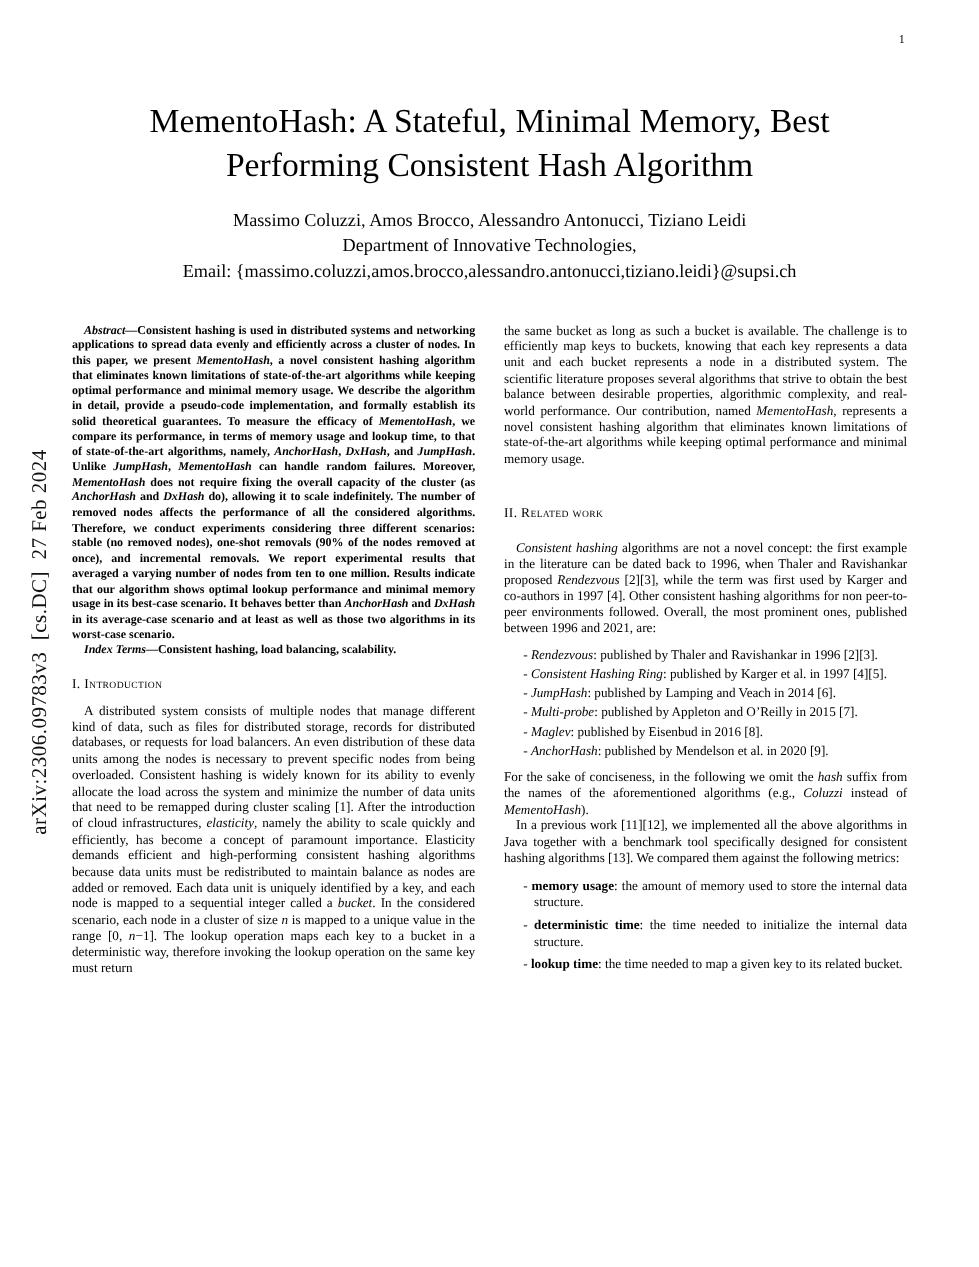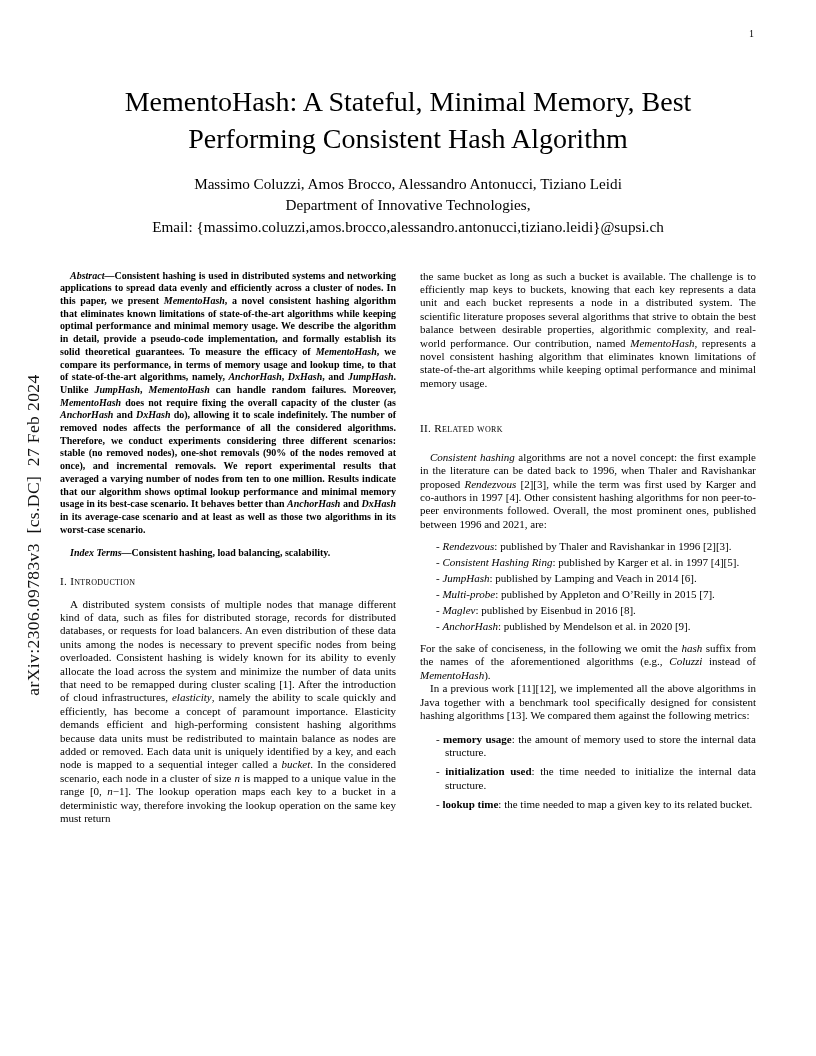--- a/index.html
+++ b/index.html
@@ -54,21 +54,21 @@
     line-height: 13.4px;
     text-align: justify;
   }
   .abstract, .index-terms {
     font-weight: bold;
     font-size: 10px;
     line-height: 12.7px;
     margin: 0;
     text-indent: 10px;
   }
-  .index-terms { margin-top: 11px; }
+  .index-terms { }
   .lead-label { font-style: italic; }
   .sec-heading {
     text-align: left;
     text-indent: 0;
     font-variant: small-caps;
     font-weight: normal;
     font-size: 11.2px;
     margin: 15px 0 9px 0;
     letter-spacing: 0.3px;
   }
@@ -129,19 +129,19 @@
         <div class="list-item">- <i>Maglev</i>: published by Eisenbud in 2016 [8].</div>
         <div class="list-item">- <i>AnchorHash</i>: published by Mendelson et al. in 2020 [9].</div>
       </div>
 
       <p class="body noindent">For the sake of conciseness, in the following we omit the <i>hash</i> suffix from the names of the aforementioned algorithms (e.g., <i>Coluzzi</i> instead of <i>MementoHash</i>).</p>
 
       <p class="body">In a previous work [11][12], we implemented all the above algorithms in Java together with a benchmark tool specifically designed for consistent hashing algorithms [13]. We compared them against the following metrics:</p>
 
       <div class="list metrics">
         <div class="list-item">- <b>memory usage</b>: the amount of memory used to store the internal data structure.</div>
-        <div class="list-item">- <b>initialization used</b>: the time needed to initialize the internal data structure.</div>
+        <div class="list-item">- <b>deterministic time</b>: the time needed to initialize the internal data structure.</div>
         <div class="list-item">- <b>lookup time</b>: the time needed to map a given key to its related bucket.</div>
       </div>
     </div>
 
   </div>
 </div>
 
 </body></html>

